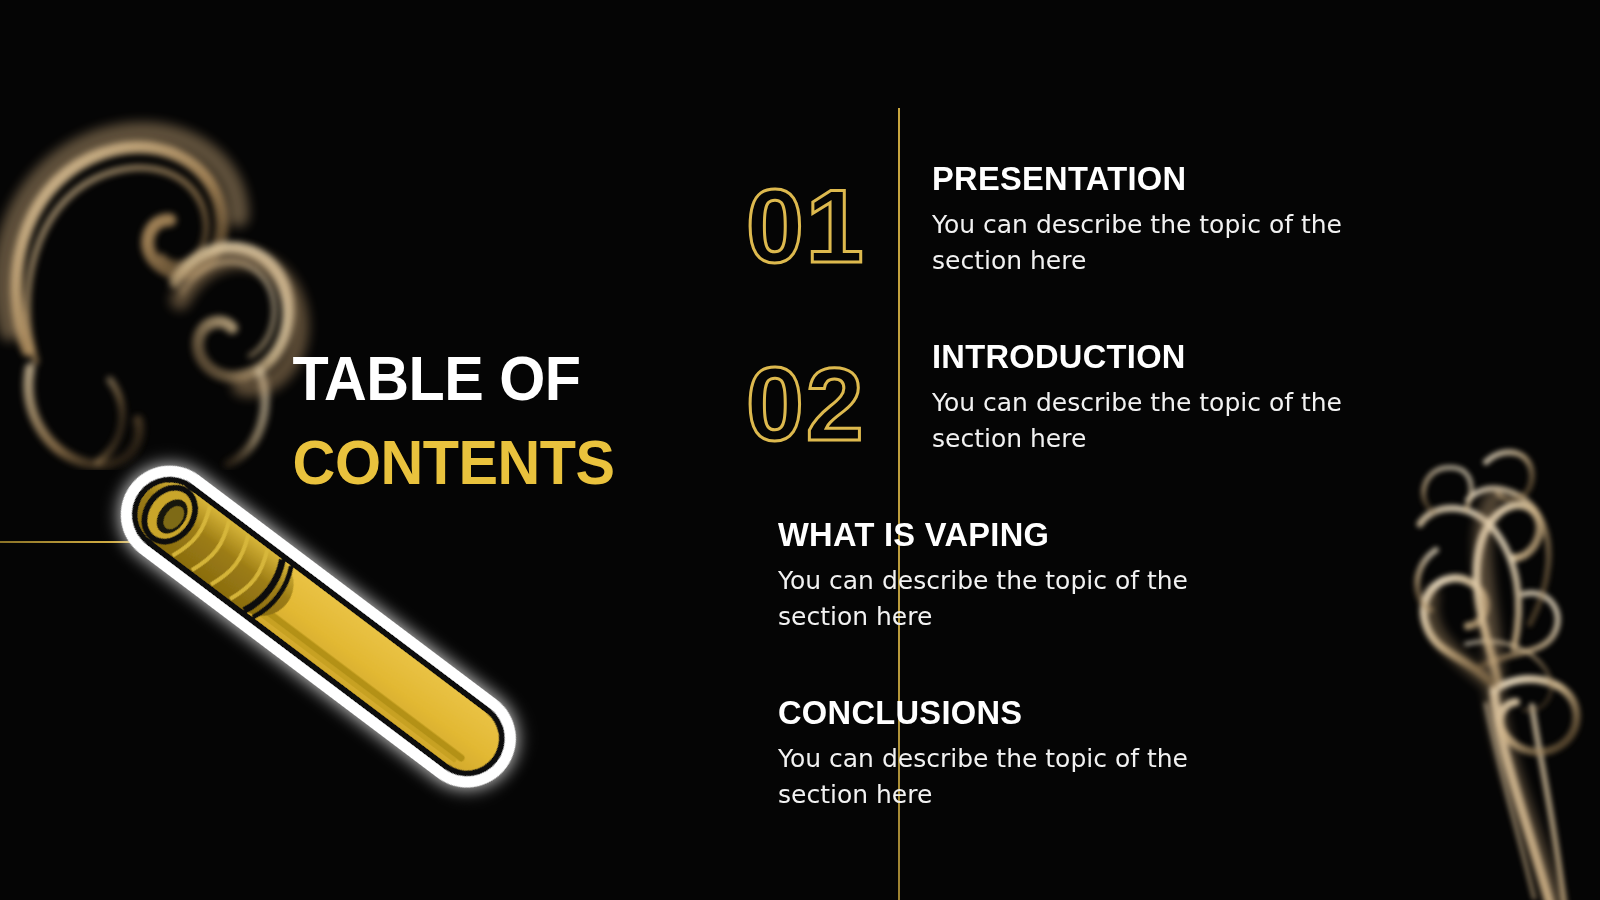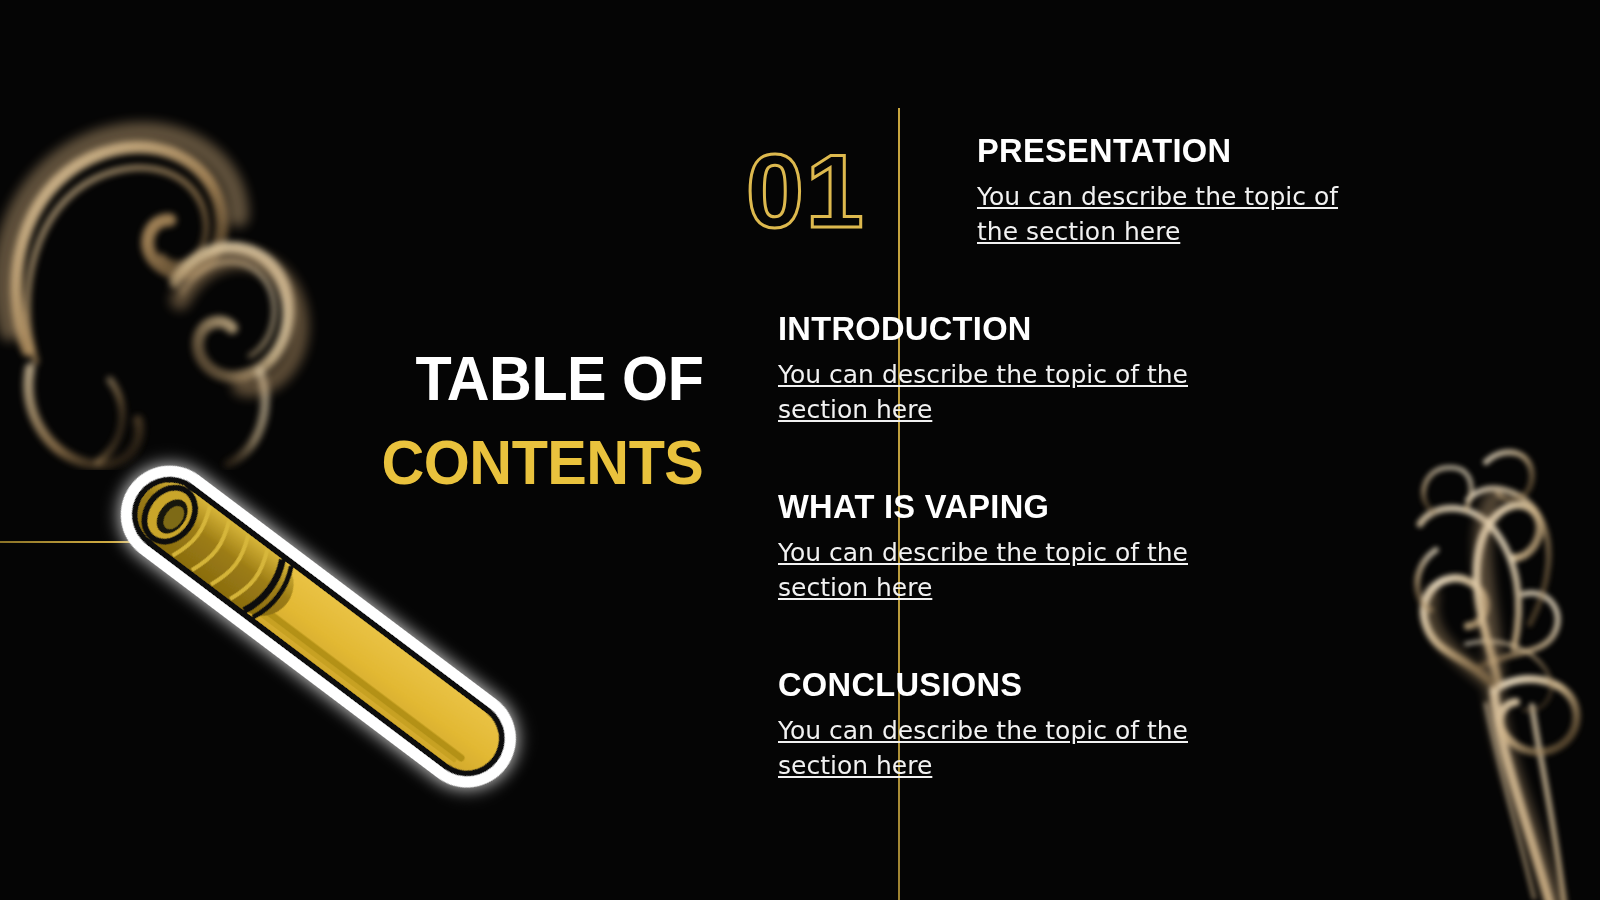--- a/index.html
+++ b/index.html
@@ -46,23 +46,23 @@
   .cig-wrap {
     position:absolute;
     left:100px; top:440px;
     width:520px; height:400px;
     pointer-events:none;
   }
 
   
   .title-block {
     position:absolute;
-    left:296px; top:348px;
+    left:280px; top:348px;
     width:420px;
-    text-align:right;
+    text-align:left;
     z-index:5;
   }
   .title-line {
     font-family:"Liberation Sans Narrow","Liberation Sans", sans-serif;
     font-weight:bold;
     font-size:63px;
     line-height:0.96;
     letter-spacing:-0.5px;
     transform:scaleX(0.94);
     transform-origin:center;
@@ -81,23 +81,22 @@
 
   
   .toc {
     position:absolute;
     left:744px; top:100px;
     width:620px;
   }
   .toc-item {
     position:relative;
     display:flex;
-    align-items:center;
+    align-items:flex-end;
     height:178px;
-    gap:45px;
   }
   .toc-num {
     width:154px;
     flex:0 0 154px;
     height:108px;
     position:relative;
   }
   .toc-num svg { display:block; width:154px; height:108px; }
   .toc-num text {
     font-family:"Liberation Sans Narrow","Liberation Sans", sans-serif;
@@ -125,21 +124,20 @@
     white-space:nowrap;
   }
   .toc-desc {
     margin-top:12px;
     font-family:"DejaVu Sans","Liberation Sans", sans-serif;
     color:#f2f2f2;
     font-size:25px;
     line-height:1.42;
     font-weight:400;
     max-width:420px;
-    text-decoration:underline;
   }
 </style>
 </head>
 <body>
 
 <div id="slide">
 
   <div class="smoke-left">
     <svg viewBox="0 0 380 420" width="380" height="420" xmlns="http://www.w3.org/2000/svg">
       <defs>
@@ -249,20 +247,25 @@
           <text x="2" y="92">01</text>
         </svg>
       </div>
       <div class="toc-text">
         <div class="toc-heading">PRESENTATION</div>
         <div class="toc-desc">You can describe the topic of the section here</div>
       </div>
     </div>
 
     <div class="toc-item">
+      <div class="toc-num">
+        <svg viewBox="0 0 154 108" xmlns="http://www.w3.org/2000/svg">
+          <text x="2" y="92">02</text>
+        </svg>
+      </div>
       <div class="toc-text">
         <div class="toc-heading">INTRODUCTION</div>
         <div class="toc-desc">You can describe the topic of the section here</div>
       </div>
     </div>
 
     <div class="toc-item">
       <div class="toc-text">
         <div class="toc-heading">WHAT IS VAPING</div>
         <div class="toc-desc">You can describe the topic of the section here</div>

